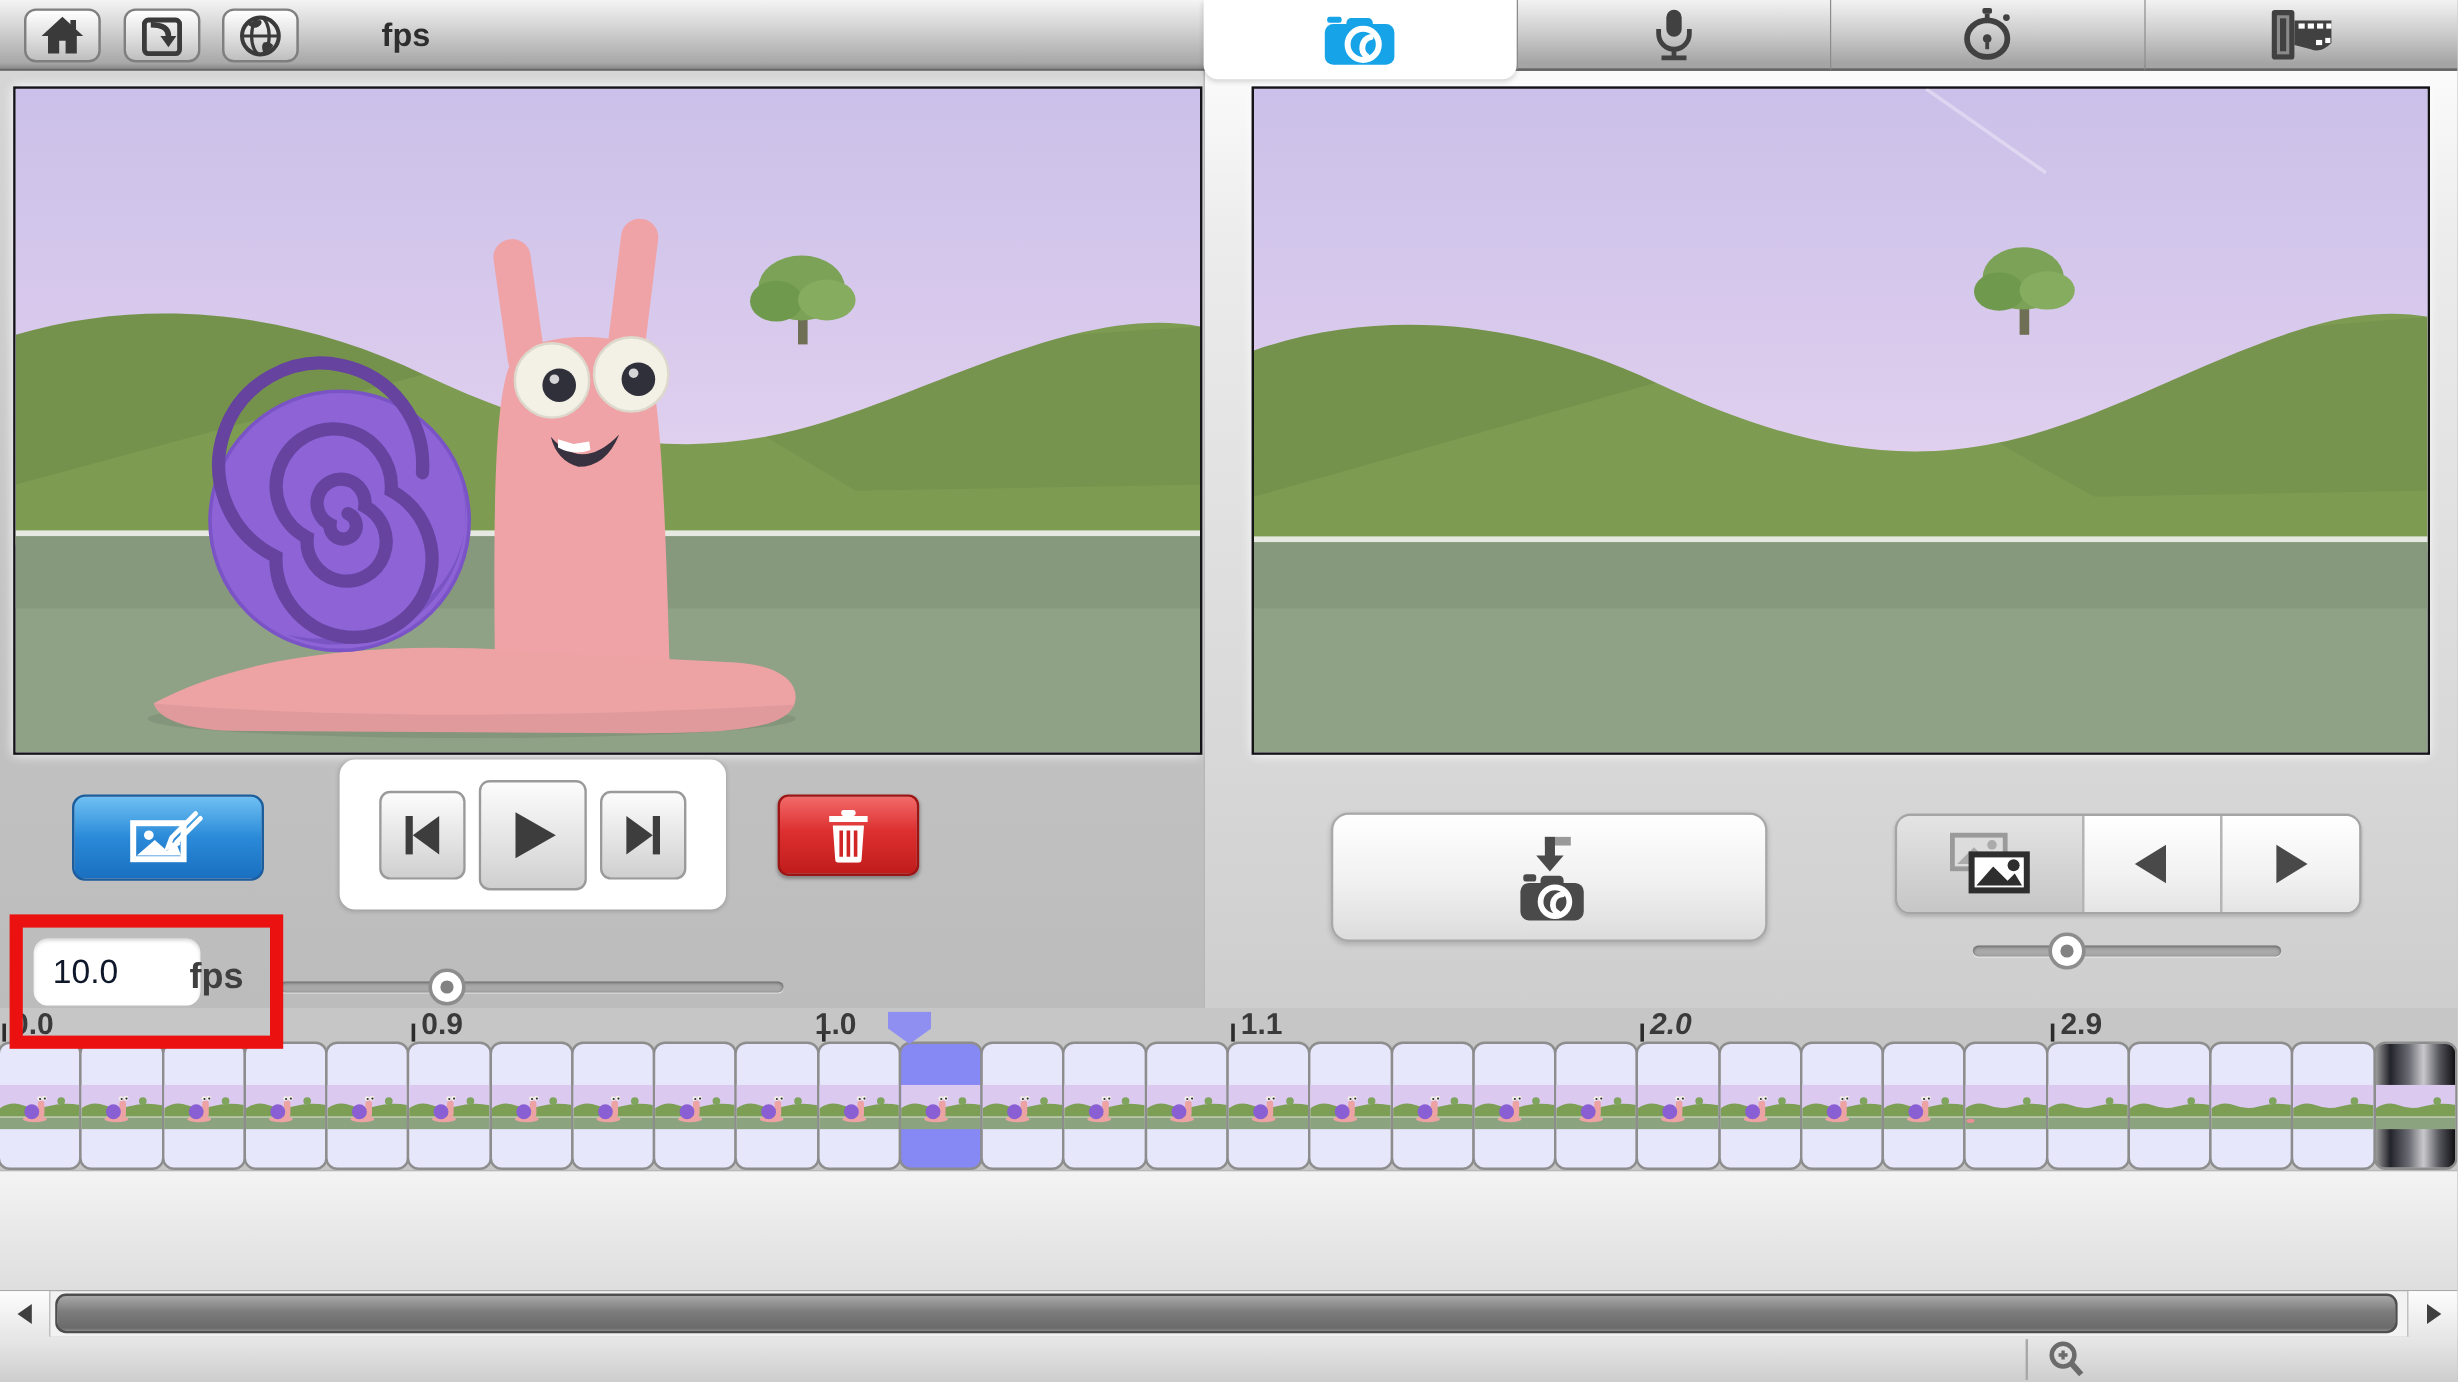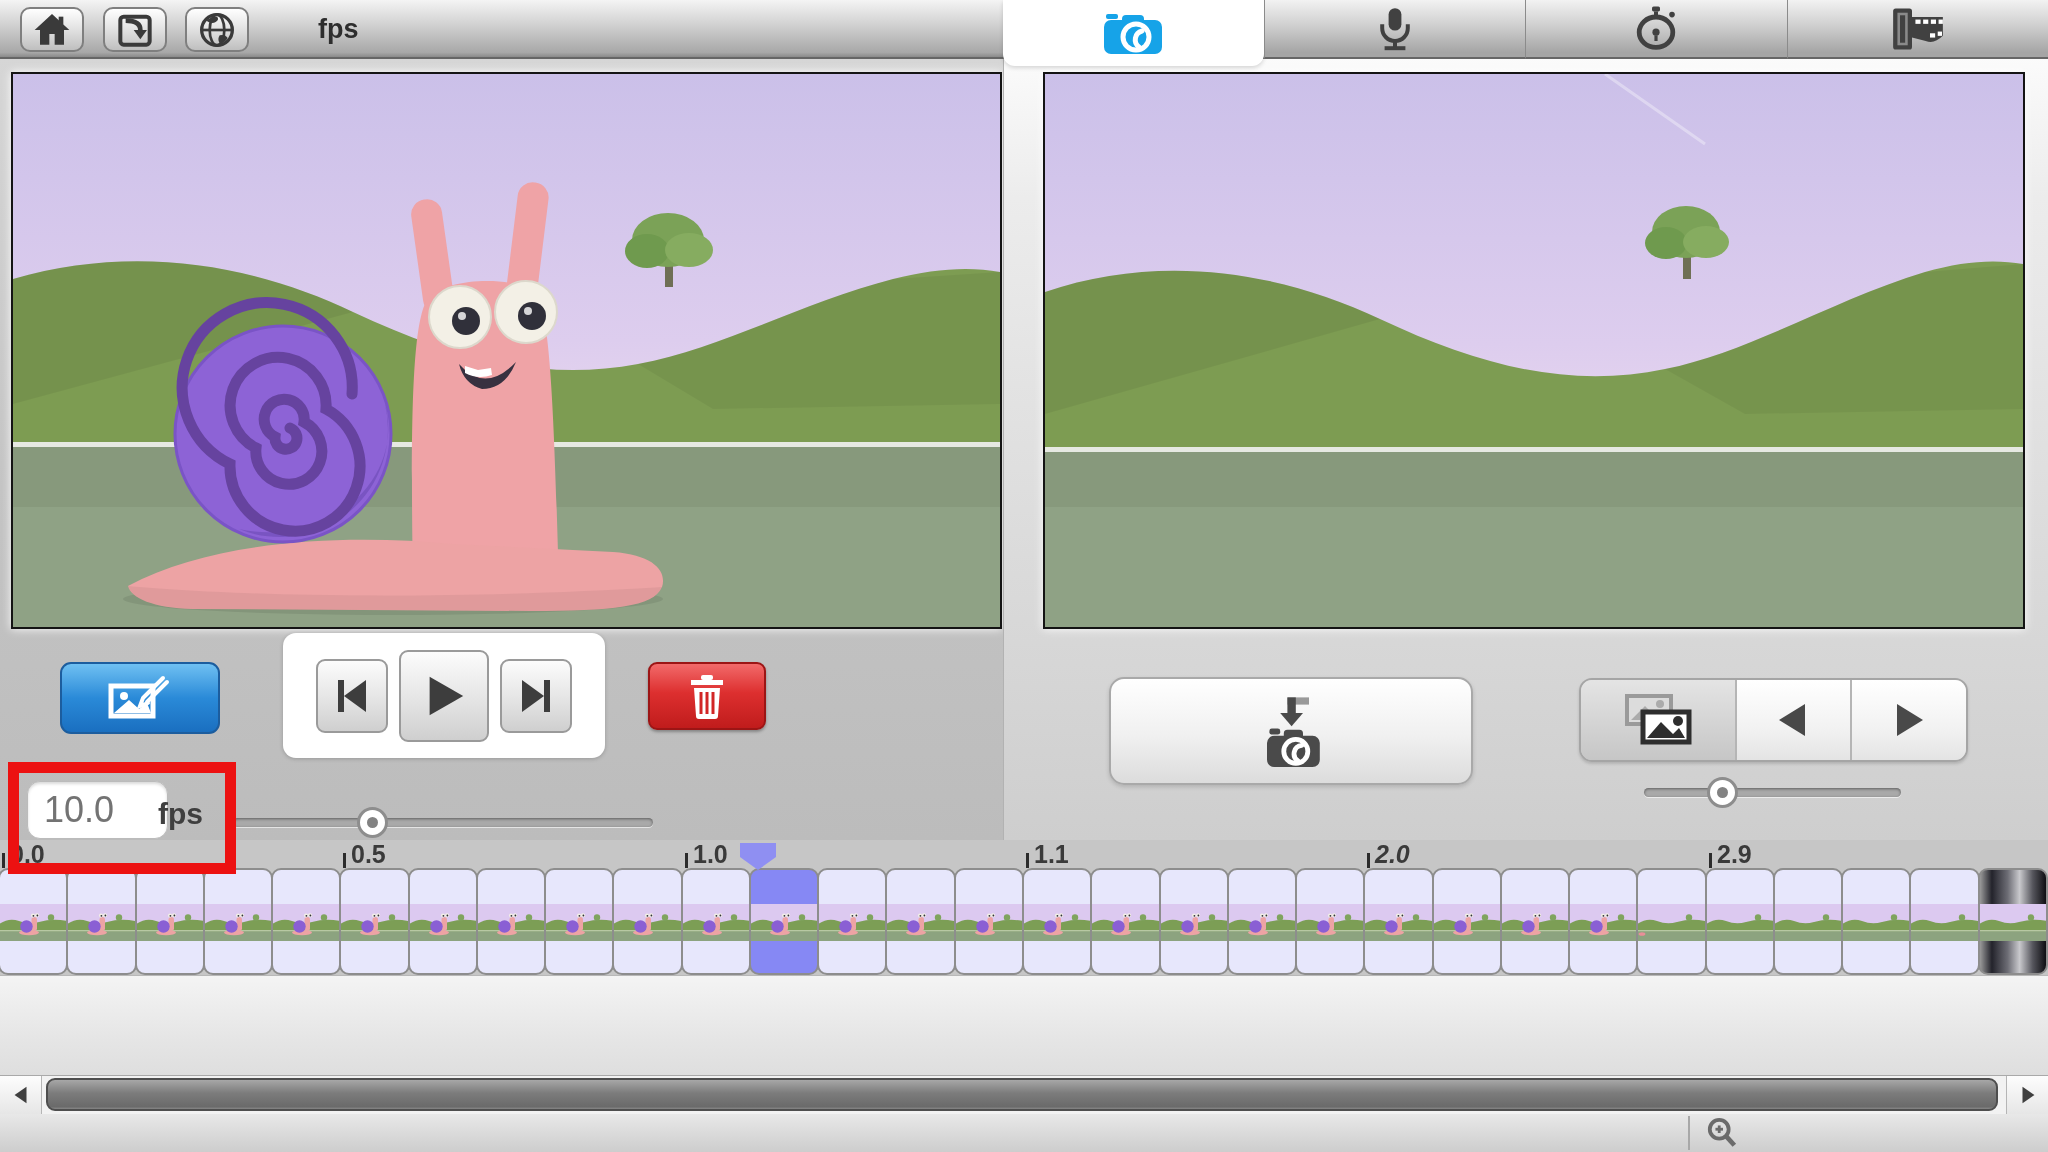--- a/index.html
+++ b/index.html
@@ -52,21 +52,21 @@
        border:2px solid #a5a5a5;border-radius:13px;overflow:hidden;
        box-shadow:0 2px 3px rgba(0,0,0,.15);}
   .seg{flex:1;border:none;border-left:2px solid #b5b5b5;display:flex;align-items:center;
        justify-content:center;background:linear-gradient(#ffffff,#f2f2f2 60%,#e4e4e4);
        cursor:pointer;padding:0;}
   .seg:first-child{border-left:none;flex:1.35;
        background:linear-gradient(#e4e4e4,#d2d2d2 60%,#c6c6c6);}
   
   .fps-input{position:absolute;left:27px;top:724px;width:123px;height:56px;border-radius:13px;
        border:1px solid #bbb;background:#fff;font-family:"Liberation Sans",sans-serif;
-       font-size:36px;color:#737373;padding:0 0 0 16px;box-shadow:inset 0 2px 3px rgba(0,0,0,.15);}
+       font-size:28px;color:#0f172a;padding:0 0 0 16px;box-shadow:inset 0 2px 3px rgba(0,0,0,.15);}
   .fps-unit{position:absolute;left:158px;top:740px;font-size:30px;font-weight:bold;color:#3f3f3f;}
   .red-rect{position:absolute;left:8px;top:705px;width:206px;height:90px;
        border:11px solid #ec1111;z-index:40;pointer-events:none;}
   .counter{position:absolute;left:700px;top:713px;width:290px;text-align:center;
        font-size:25px;font-weight:bold;color:#333;line-height:31px;}
   
   .slider{position:absolute;}
   .sl-track{position:absolute;left:0;right:0;top:11px;height:9px;border-radius:5px;
        background:#a9a9a9;box-shadow:inset 0 1px 3px rgba(0,0,0,.45),0 1px 0 rgba(255,255,255,.6);}
   .sl-thumb{position:absolute;top:0;width:31px;height:31px;border-radius:50%;background:#fff;
@@ -345,23 +345,23 @@
       <div class="sl-track"></div>
       <div class="sl-thumb" style="left: 63px;"></div>
     </div>
   </div>
 
   <div class="timeline">
     <div class="ruler">
         <div class="tick" style="left: 2px;"></div>
         <div class="tick-label" style="left: 10px;">0.0</div>
         <div class="tick" style="left: 343px;"></div>
-        <div class="tick-label" style="left: 351px;">0.5</div>
+        <div class="tick-label" style="left: 351px;">0.9</div>
         <div class="tick" style="left: 685px;"></div>
-        <div class="tick-label" style="left: 693px;">1.0</div>
+        <div class="tick-label" style="left: 679px;">1.0</div>
         <div class="tick" style="left: 1026px;"></div>
         <div class="tick-label" style="left: 1034px;">1.1</div>
         <div class="tick" style="left: 1367px;"></div>
         <div class="tick-label" style="left: 1375px; font-style: italic;">2.0</div>
         <div class="tick" style="left: 1709px;"></div>
         <div class="tick-label" style="left: 1717px;">2.9</div>
       </div>
     <div class="playhead" style="left: 740px;"></div>
     <div class="frames">
   <div class="cell">

